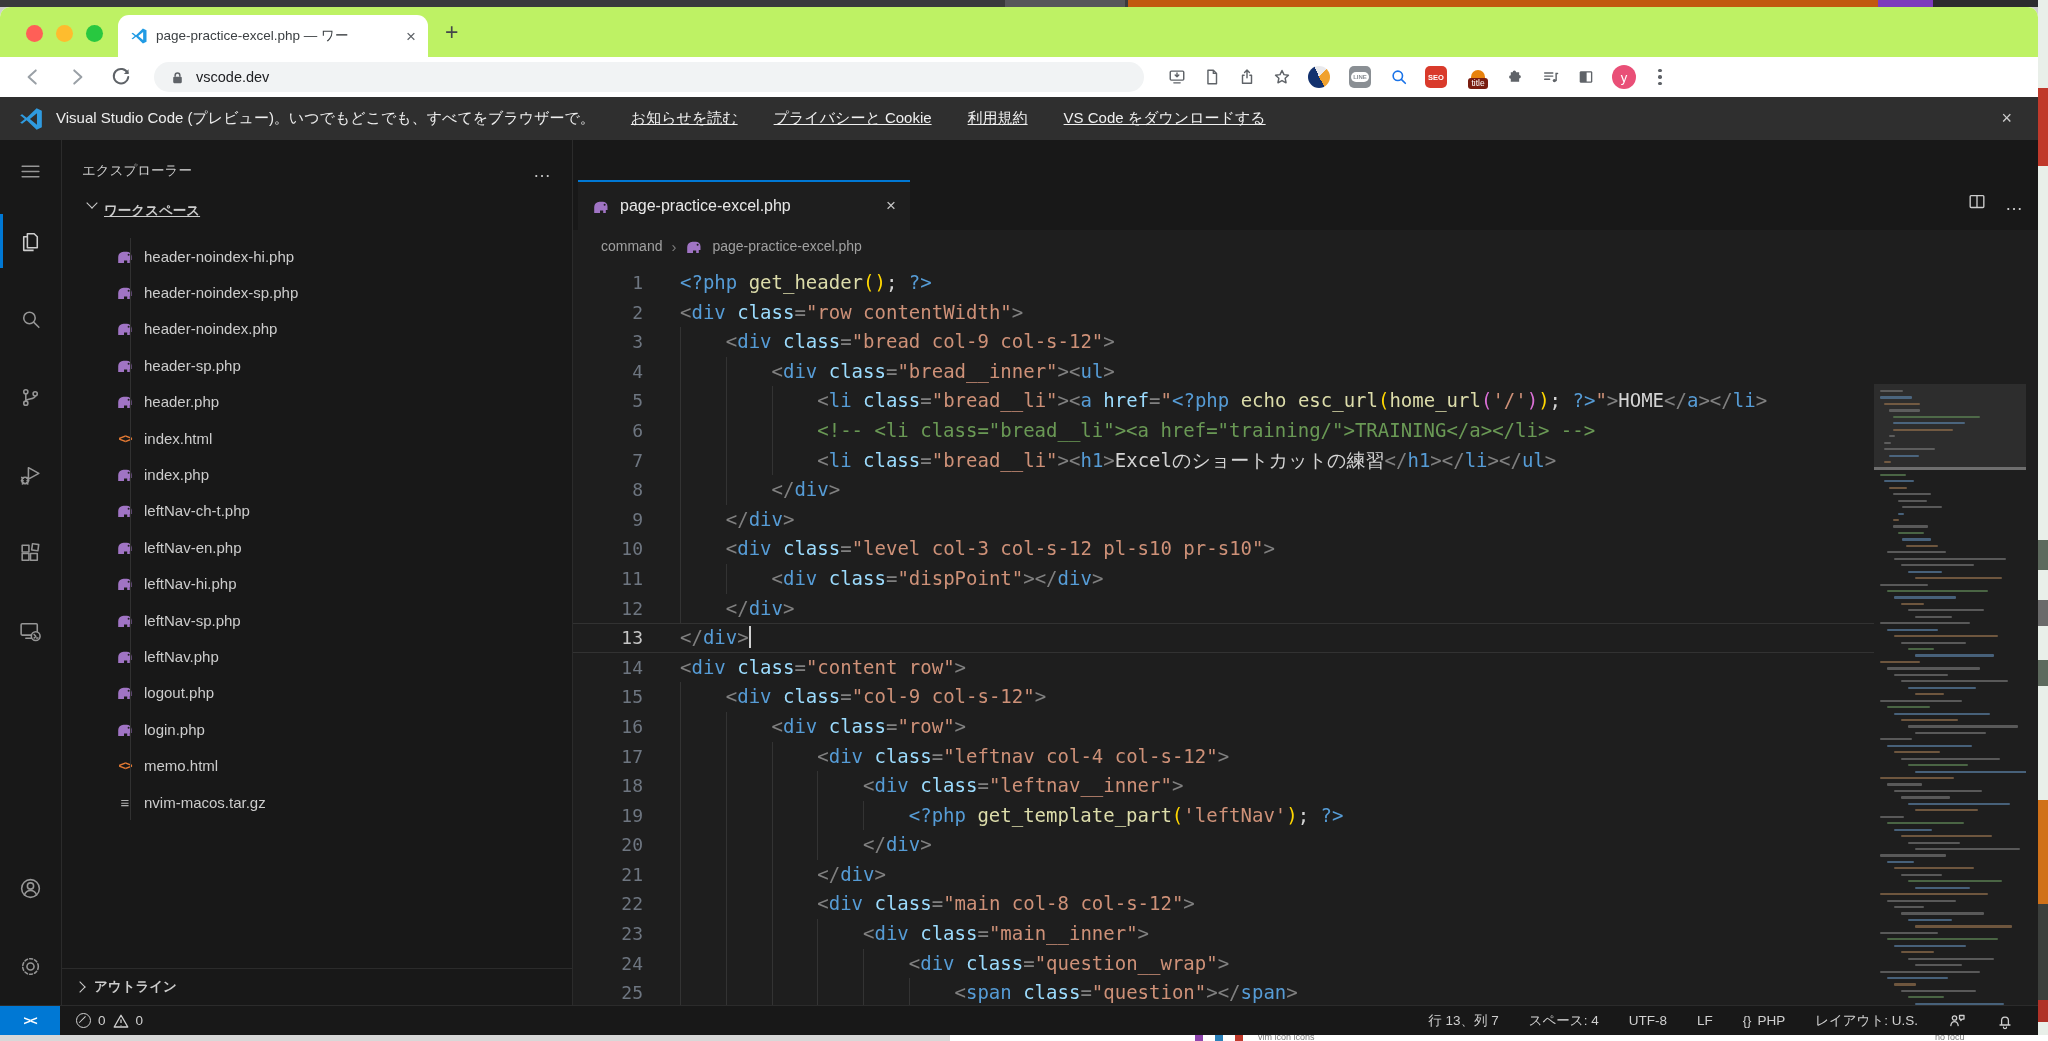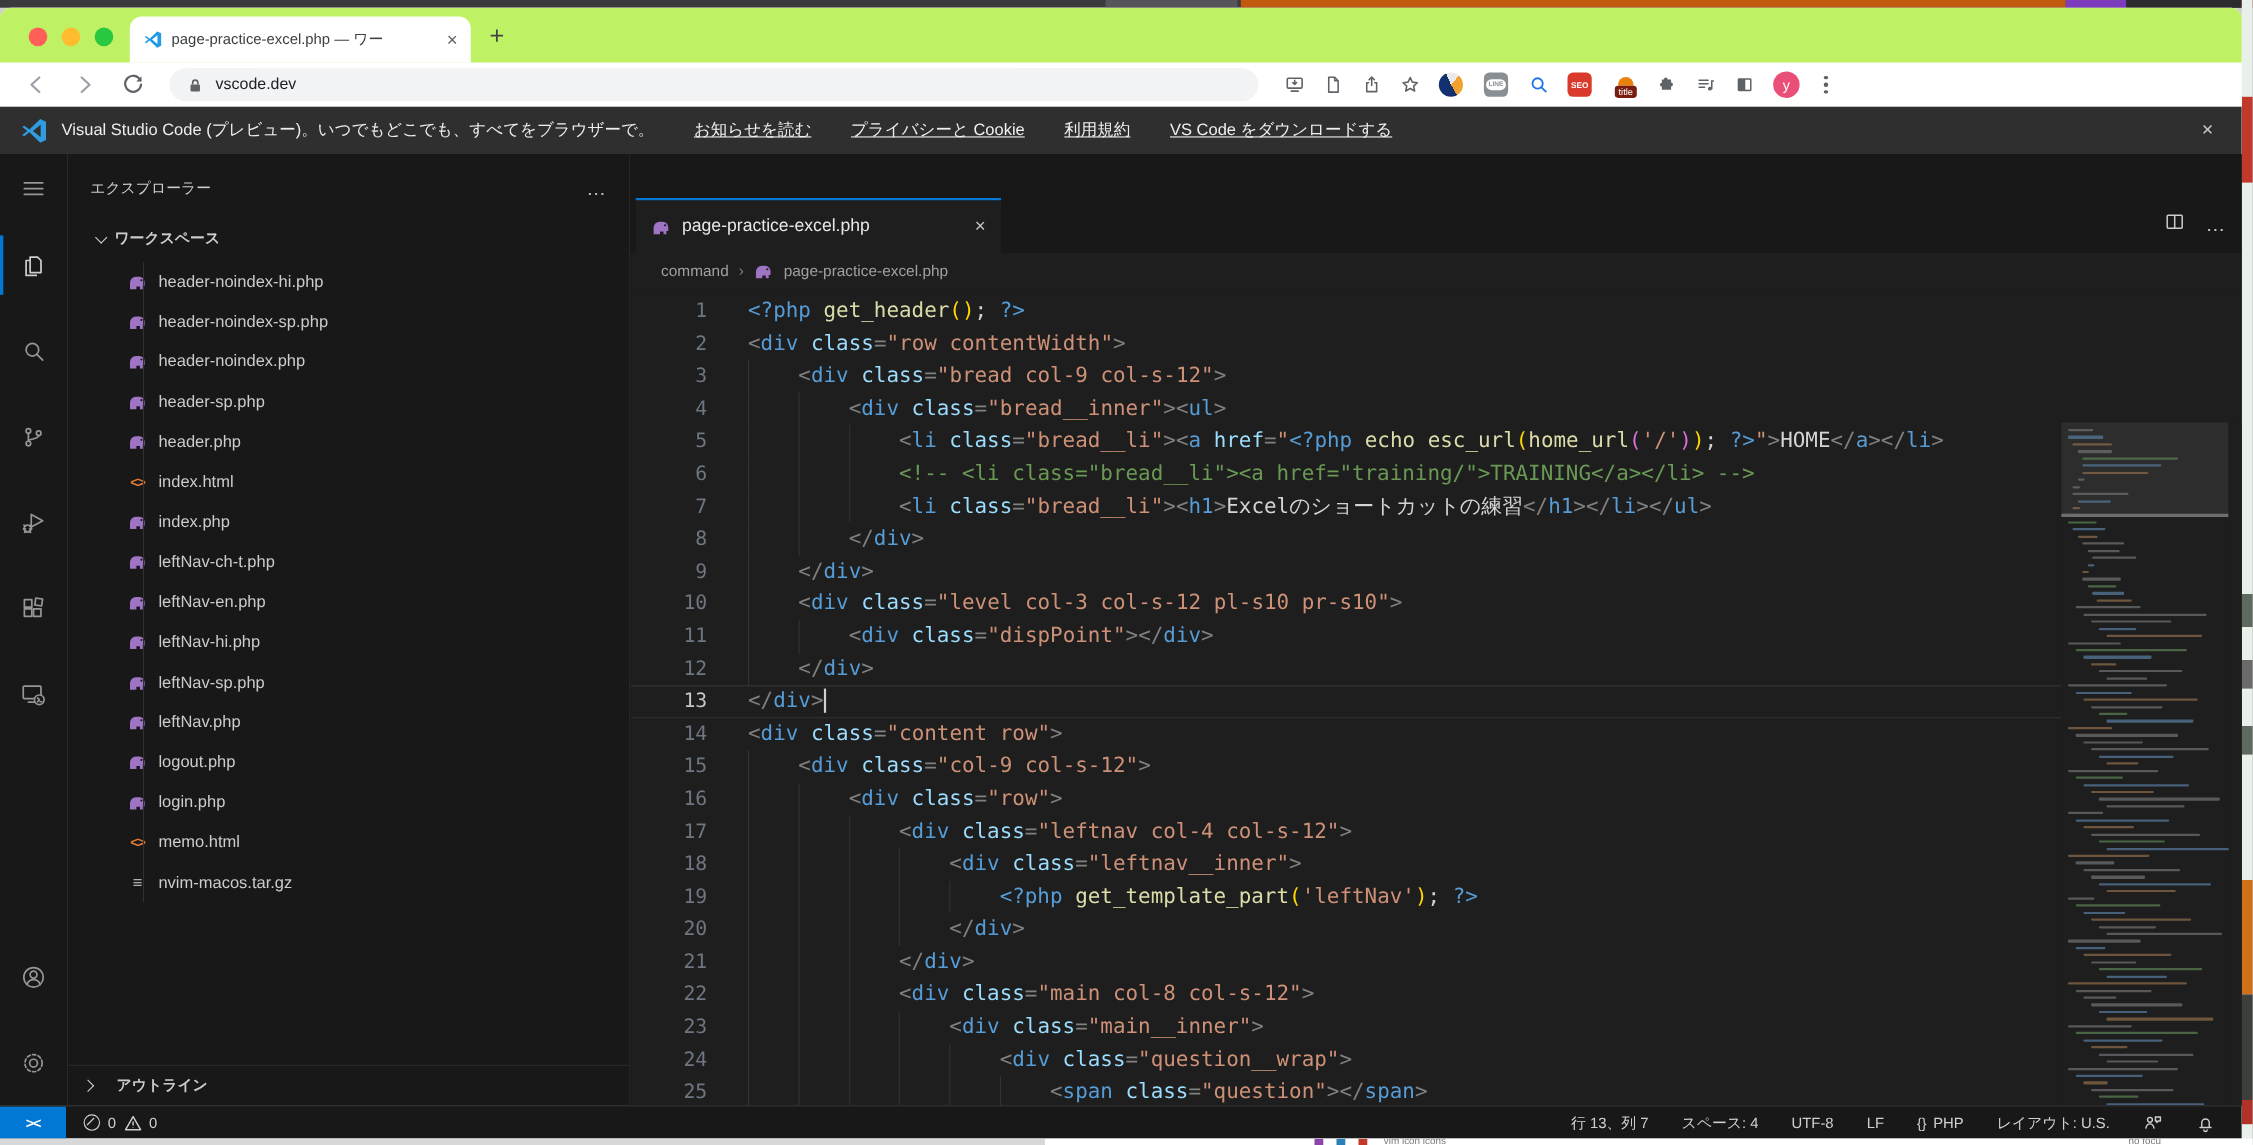--- a/index.html
+++ b/index.html
@@ -72,33 +72,33 @@
   .abitem svg{opacity:.95;}
   .abitem.active::before{content:'';position:absolute;left:0;top:12px;bottom:12px;width:2.5px;background:#0078d4;}
   #ab-bottom{margin-top:auto;}
 
   
   #sidebar{width:511px;background:#181818;border-right:1px solid #2b2b2b;box-sizing:border-box;position:relative;
            color:#cccccc;overflow:hidden;}
   #sb-head{height:62px;display:flex;align-items:center;padding:0 20px;}
   #sb-title{font-size:13.5px;color:#cccccc;}
   #sb-more{margin-left:auto;color:#c5c5c5;font-size:18px;letter-spacing:1px;}
-  .section-head{height:30px;display:flex;align-items:center;font-weight:bold;font-size:13.5px;gap:8px;padding-left:26px;}
+  .section-head{height:30px;display:flex;align-items:flex-start;font-weight:bold;font-size:13.5px;gap:8px;padding-left:26px;text-decoration:underline;}
   .chev{width:7px;height:7px;border-right:1.6px solid #cccccc;border-bottom:1.6px solid #cccccc;display:inline-block;}
   .chev.down{transform:rotate(45deg);margin-top:-3px;}
   .chev.right{transform:rotate(-45deg);}
   #file-list{position:relative;margin-top:6px;}
   #tree-guide{position:absolute;left:68px;top:0;bottom:0;width:1px;background:#313131;}
   .filerow{height:36.4px;display:flex;align-items:center;padding-left:54px;gap:10px;cursor:pointer;}
   .filerow .lbl{font-size:15px;color:#cccccc;white-space:nowrap;}
   .ic{display:inline-flex;align-items:center;justify-content:center;width:18px;height:16px;}
   .htmlmark{color:#e37933;font-size:13px;font-weight:bold;letter-spacing:-1px;}
   .arcmark{color:#b0b0b0;font-size:15px;}
   #sb-sections{position:absolute;left:0;right:0;bottom:0;}
-  .sb-sec{border-top:1px solid #2b2b2b;height:36px;display:flex;align-items:center;gap:22px;padding-left:14px;
+  .sb-sec{border-top:1px solid #2b2b2b;height:36px;display:flex;align-items:center;gap:10px;padding-left:14px;
           font-weight:bold;font-size:13.5px;color:#cccccc;}
 
   
   #editor{flex:1;position:relative;background:#1f1f1f;overflow:hidden;}
   #tabbar{position:absolute;left:0;top:0;right:0;height:90px;background:#181818;}
   #etab{position:absolute;left:5px;top:40px;width:332px;height:50px;background:#1e1e1e;border-top:2px solid #0078d4;
         display:flex;align-items:center;padding:0 14px;box-sizing:border-box;gap:10px;}
   #etab .lbl{font-size:16px;color:#e8e8e8;}
   #etab .close{margin-left:auto;color:#c5c5c5;font-size:17px;}
   #editor-actions{position:absolute;right:14px;top:52px;display:flex;align-items:center;gap:18px;color:#cccccc;}

